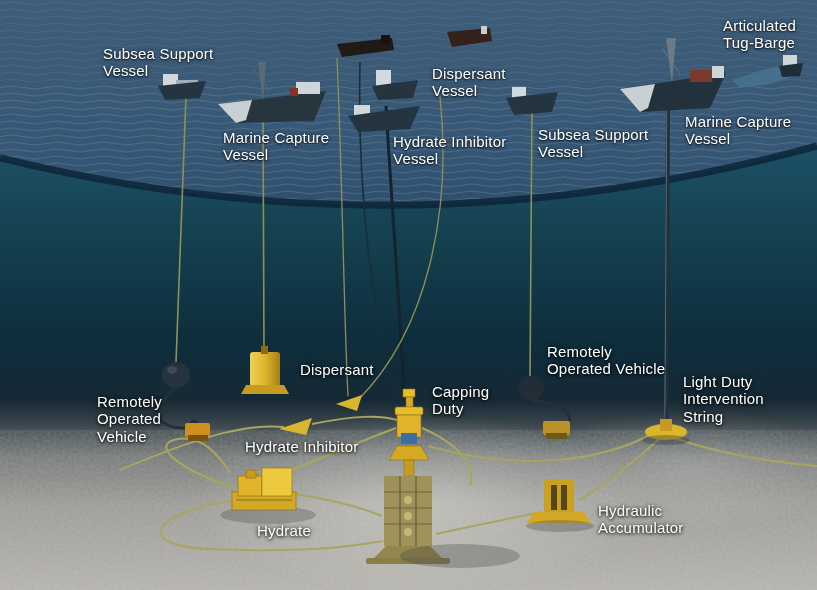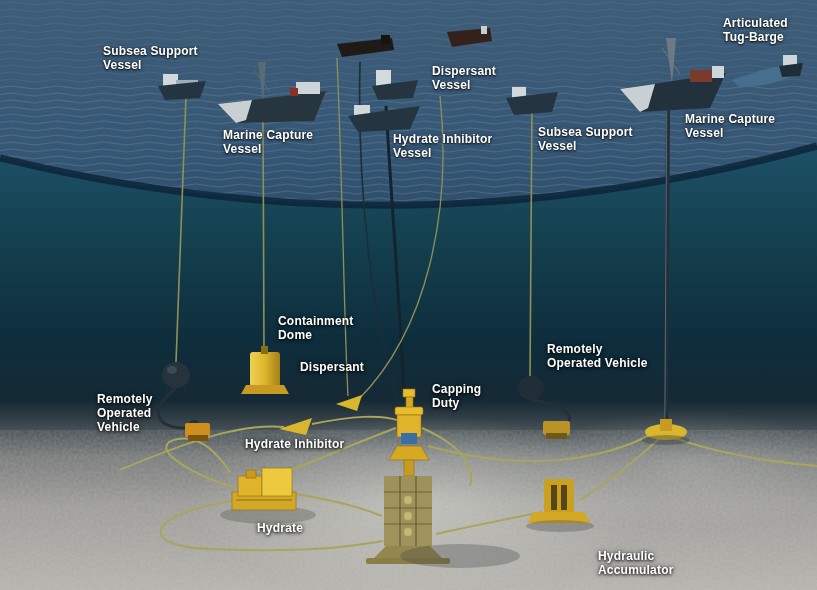--- a/index.html
+++ b/index.html
@@ -2,21 +2,21 @@
 <html><head>
 <meta charset="utf-8">
 <style>
   html,body{margin:0;padding:0;background:#222;}
   .stage{
     position:relative;width:817px;height:590px;overflow:hidden;
     font-family:"Liberation Sans","DejaVu Sans",sans-serif;
   }
   .stage svg{position:absolute;left:0;top:0;}
   .lbl{
-    position:absolute;color:#fff;font-weight:bold;font-size:12px;line-height:1.16;
+    position:absolute;color:#fff;font-weight:normal;font-size:15px;line-height:1.16;
     white-space:pre-line;text-shadow:0 1px 2px rgba(0,0,0,.85),0 0 4px rgba(0,0,0,.5);
     letter-spacing:.2px;pointer-events:none;
   }
   .lbl.sub{text-shadow:0 1px 3px rgba(0,0,0,.95),0 0 5px rgba(0,0,0,.6);}
 </style>
 </head>
 <body>
 
 <div class="stage">
 
@@ -234,25 +234,26 @@
 <div class="lbl" style="left:538px;top:126px;">Subsea Support
 Vessel</div>
 <div class="lbl" style="left:685px;top:113px;">Marine Capture
 Vessel</div>
 <div class="lbl" style="left:723px;top:17px;">Articulated
 Tug-Barge</div>
 
 <div class="lbl sub" style="left:97px;top:393px;">Remotely
 Operated
 Vehicle</div>
-<div class="lbl sub" style="left:278px;top:315px;">Containment
-Dome</div>
 <div class="lbl sub" style="left:300px;top:361px;">Dispersant</div>
 <div class="lbl sub" style="left:245px;top:438px;">Hydrate Inhibitor</div>
 <div class="lbl sub" style="left:432px;top:383px;">Capping
 Duty</div>
 <div class="lbl sub" style="left:547px;top:343px;">Remotely
 Operated Vehicle</div>
+<div class="lbl sub" style="left:683px;top:373px;">Light Duty
+Intervention
+String</div>
 <div class="lbl sub" style="left:257px;top:522px;">Hydrate</div>
-<div class="lbl sub" style="left:598px;top:502px;margin-top:48px;">Hydraulic
+<div class="lbl sub" style="left:598px;top:502px;">Hydraulic
 Accumulator</div>
 
 </div>
 
 </body></html>

